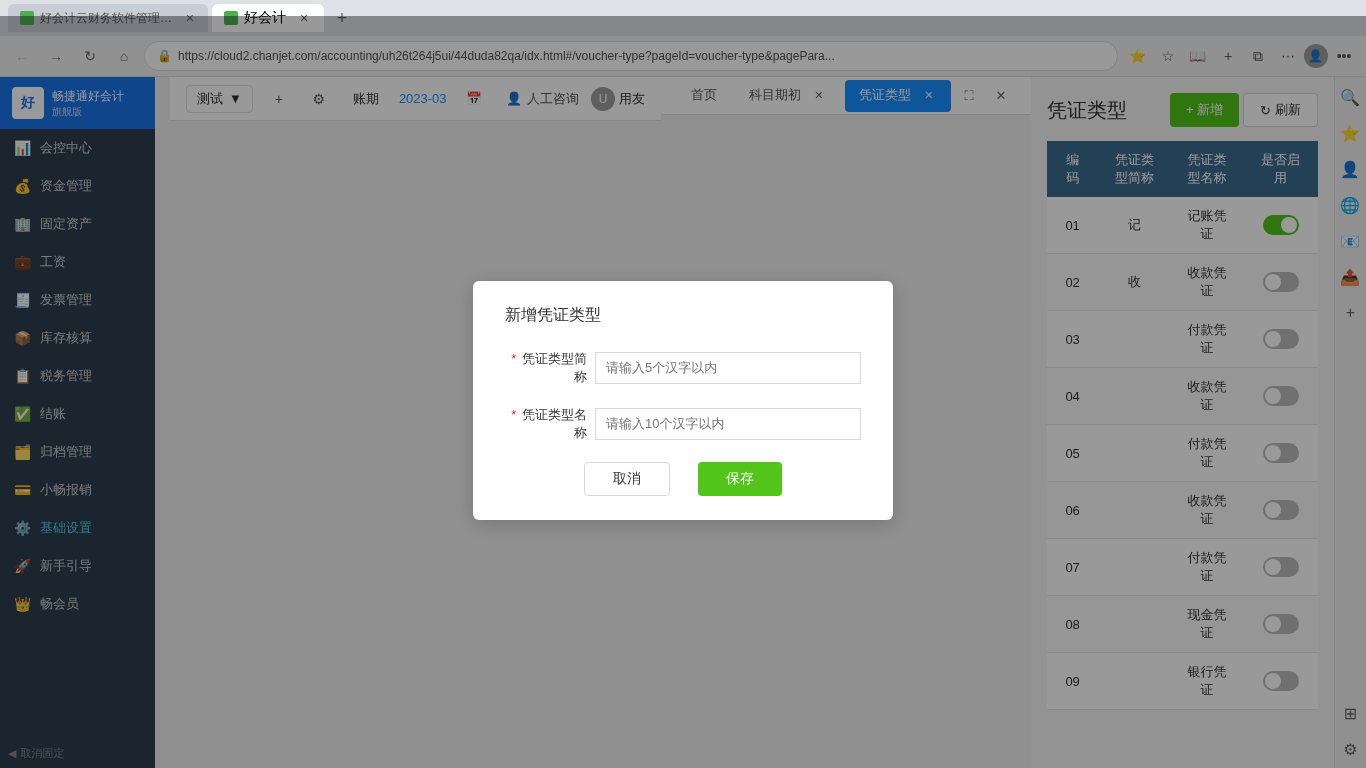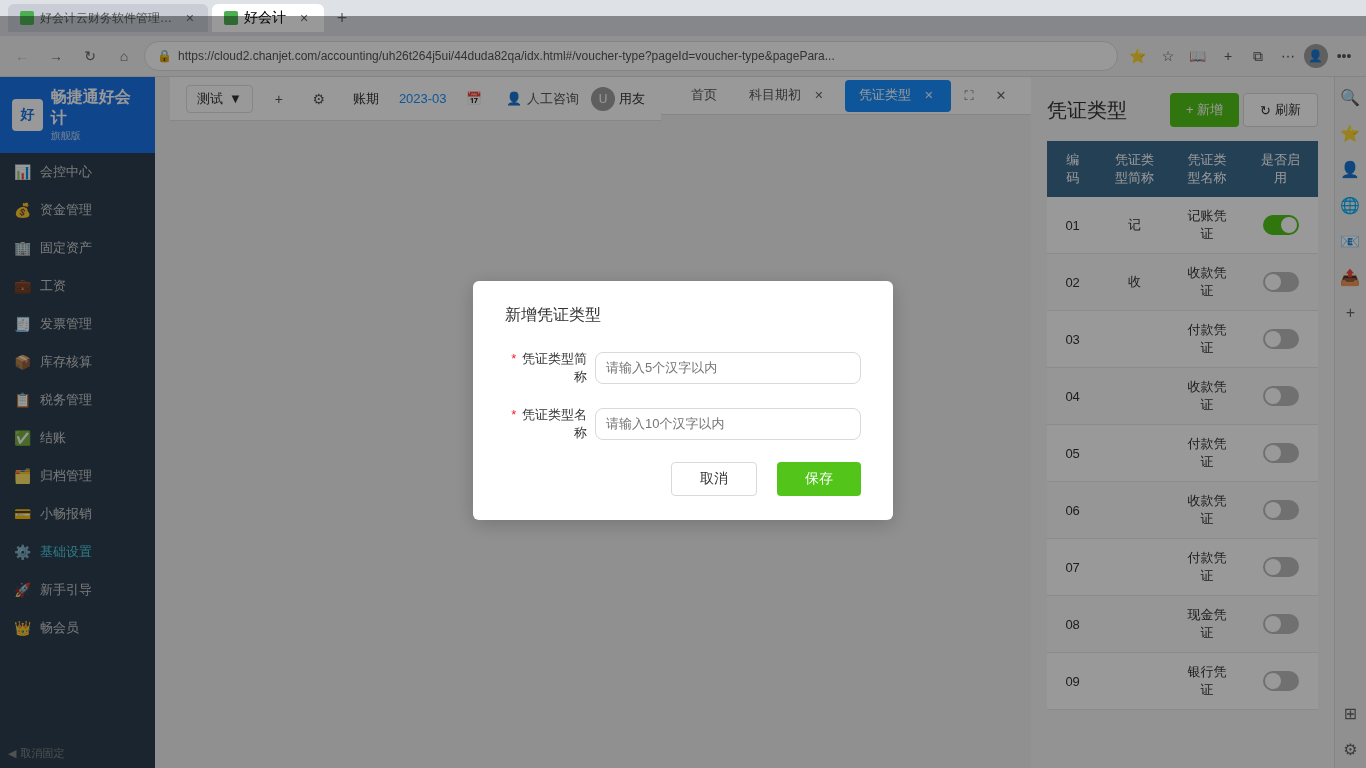--- a/index.html
+++ b/index.html
@@ -76,22 +76,22 @@
     .toggle.off { background: #bbb; justify-content: flex-start; }
     .toggle-knob { width: 16px; height: 16px; background: #fff; border-radius: 50%; }
 
     
     .modal-overlay { position: fixed; top: 16px; left: 0; width: 100%; height: 100%; background: rgba(0,0,0,0.4); display: flex; align-items: center; justify-content: center; z-index: 1000; }
     .modal { background: #fff; border-radius: 6px; padding: 24px 32px; width: 420px; box-shadow: 0 4px 20px rgba(0,0,0,0.2); position: relative; }
     .modal-title { font-size: 16px; font-weight: 500; color: #333; margin-bottom: 24px; }
     .form-row { display: flex; align-items: center; margin-bottom: 20px; }
     .form-label { width: 90px; text-align: right; font-size: 13px; color: #333; padding-right: 8px; flex-shrink: 0; }
     .form-label .required { color: #f5222d; margin-right: 2px; }
-    .form-input { flex: 1; height: 32px; border: 1px solid #d9d9d9; border-radius: 8px; padding: 0 10px; font-size: 13px; color: #333; outline: none; }
-    .modal-footer { display: flex; justify-content: flex-end; gap: 20px; margin-top: 12px; }
+    .form-input { flex: 1; height: 32px; border: 1px solid #d9d9d9; border-radius: 0; padding: 0 10px; font-size: 13px; color: #333; outline: none; }
+    .modal-footer { display: flex; justify-content: center; gap: 28px; margin-top: 12px; }
     .btn-cancel { background: #fff; color: #333; border: 1px solid #d9d9d9; border-radius: 4px; padding: 7px 28px; cursor: pointer; font-size: 14px; }
     .btn-save { background: #52c41a; color: #fff; border: none; border-radius: 4px; padding: 7px 28px; cursor: pointer; font-size: 14px; }
 
     
     .right-panel { width: 32px; background: #f0f0f0; border-left: 1px solid #ddd; display: flex; flex-direction: column; align-items: center; padding: 8px 0; gap: 12px; }
     .right-panel-icon { width: 24px; height: 24px; display: flex; align-items: center; justify-content: center; cursor: pointer; color: #666; font-size: 16px; }
   </style>
 </head>
 <body>
 
@@ -132,21 +132,21 @@
     </div>
   </div>
 </div>
 
 <div class="app-container">
 
   <div class="sidebar">
     <div class="sidebar-logo">
       <div class="logo-icon">好</div>
       <div>
-        <div style="color:#fff;font-size:16px;font-weight:bold;">畅捷通好会计</div>
+        <div style="color:#fff;font-size:12px;font-weight:normal;">畅捷通好会计</div>
         <div style="color:rgba(255,255,255,0.7);font-size:10px;">旗舰版</div>
       </div>
     </div>
 
     <div class="sidebar-item">
       <span class="icon">📊</span>
       <span>会控中心</span>
     </div>
     <div class="sidebar-item">
       <span class="icon">💰</span>

